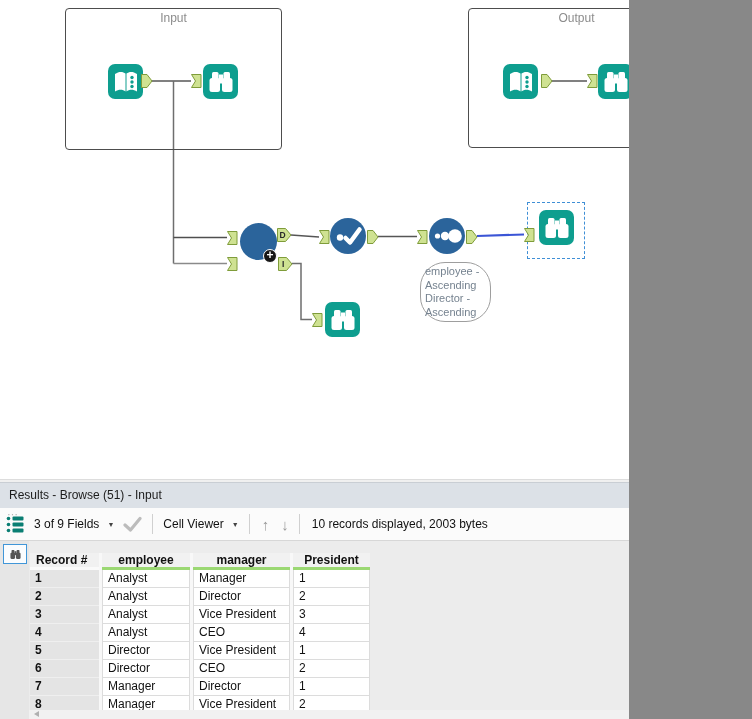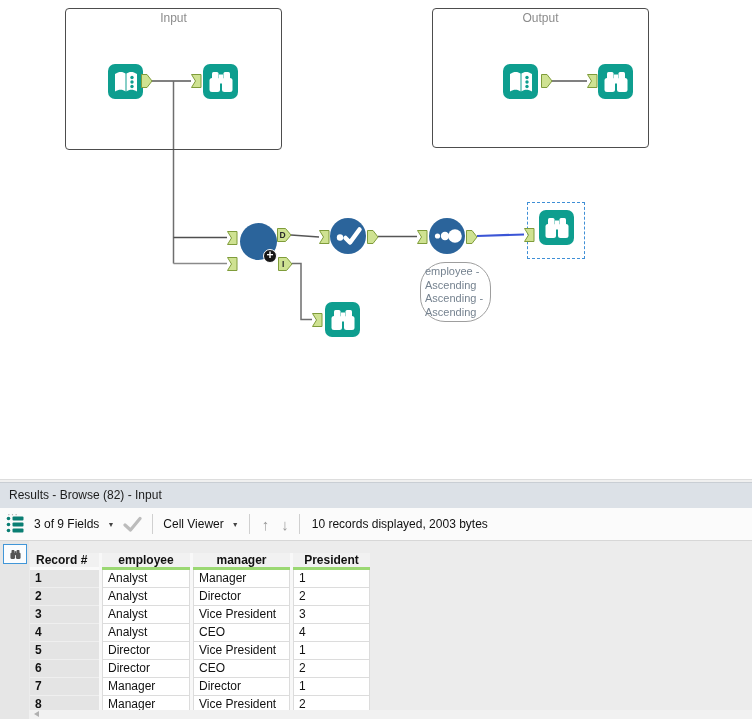--- a/index.html
+++ b/index.html
@@ -2,21 +2,21 @@
 <html><head>
 <meta charset="utf-8">
 <style>
   :root{
     --teal:#0e9e8f; --blue:#2b649b; --selwire:#3b55d6;
     --anchor-fill:#cfe292; --anchor-stroke:#7f9c3a;
     --green-ul:#9bd873; --wire:#565656;
   }
   *{margin:0;padding:0;box-sizing:border-box;}
   body{background:#888;font-family:"Liberation Sans",sans-serif;}
-  #app{position:relative;width:752px;height:719px;background:#84cc16;overflow:hidden;}
+  #app{position:relative;width:629px;height:719px;background:#84cc16;overflow:hidden;}
 
   
   .canvas{position:absolute;left:0;top:0;width:752px;height:481px;background:#fff;}
   #wires{position:absolute;left:0;top:0;}
   .container-box{position:absolute;border:1.5px solid #4d4d4d;border-radius:4px;background:transparent;}
   .container-label{position:absolute;top:2px;left:0;right:0;text-align:center;font-size:12px;color:#8c8c8c;}
   .tool{position:absolute;width:35px;height:35px;border-radius:7px;background:var(--teal);display:flex;align-items:center;justify-content:center;}
   .tool svg{display:block;}
   .circle-tool{position:absolute;border-radius:50%;background:var(--blue);display:flex;align-items:center;justify-content:center;}
   .anchor{position:absolute;line-height:0;}
@@ -72,21 +72,21 @@
       <polyline points="378,236.5 417,236.5" stroke="var(--wire)" stroke-width="1.5" fill="none"></polyline>
 
       <polyline points="477,236 524,234.5" stroke="var(--selwire)" stroke-width="2.2" fill="none"></polyline>
 
       <polyline points="292,263.5 301,263.5 301,319.5 312,319.5" stroke="#6e6e6e" stroke-width="1.5" fill="none"></polyline>
     </svg>
 
     <div class="container-box" style="left:65px;top:8px;width:217px;height:142px;">
       <div class="container-label">Input</div>
     </div>
-    <div class="container-box" style="left:432px;top:8px;width:217px;height:140px;">
+    <div class="container-box" style="left:468px;top:8px;width:217px;height:140px;">
       <div class="container-label">Output</div>
     </div>
 
     <div class="tool" style="left:108px;top:64px;">
       <svg width="34" height="34" viewBox="0 0 34 34">
         <path d="M6 9 C10 6 14 6.5 16.5 8.5 L16.5 26.5 C14 24.5 10 24 6 26.5 Z" fill="#fff"></path>
         <path d="M28 9 C24 6 20 6.5 17.5 8.5 L17.5 26.5 C20 24.5 24 24 28 26.5 Z" fill="#fff"></path>
         <circle cx="23" cy="12.5" r="1.7" fill="var(--teal)"></circle>
           <circle cx="23" cy="17" r="1.7" fill="var(--teal)"></circle>
           <circle cx="23" cy="21.5" r="1.7" fill="var(--teal)"></circle>
@@ -208,28 +208,28 @@
     <div class="anchor" style="left:524px;top:228px;"><svg width="11" height="14">
           <polygon points="0.5,0.5 10,0.5 10,13.5 0.5,13.5 4.5,7" fill="var(--anchor-fill)" stroke="var(--anchor-stroke)"></polygon>
         </svg></div>
     <div class="anchor" style="left:312px;top:313px;"><svg width="11" height="14">
           <polygon points="0.5,0.5 10,0.5 10,13.5 0.5,13.5 4.5,7" fill="var(--anchor-fill)" stroke="var(--anchor-stroke)"></polygon>
         </svg></div>
 
     <div class="annotation" style="left:420px;top:262px;width:71px;border-radius:25px;">
       <div>employee -</div>
       <div>Ascending</div>
-      <div>Ascending -</div>
+      <div>Director -</div>
       <div>Ascending</div>
     </div>
   </div>
 
   <div class="splitter"></div>
 
-  <div class="results-header">Results - Browse (82) - Input</div>
+  <div class="results-header">Results - Browse (51) - Input</div>
 
   <div class="results-toolbar">
     <div class="drag-dots">⋯</div>
     <span class="tb-icon">
       <svg width="18" height="18" viewBox="0 0 18 18" fill="#0a7e73">
         <circle cx="2.5" cy="3.5" r="1.8"></circle>
           <rect x="6.5" y="1.5" width="11" height="4" rx="1"></rect>
         <circle cx="2.5" cy="9.5" r="1.8"></circle>
           <rect x="6.5" y="7.5" width="11" height="4" rx="1"></rect>
         <circle cx="2.5" cy="15.5" r="1.8"></circle>

